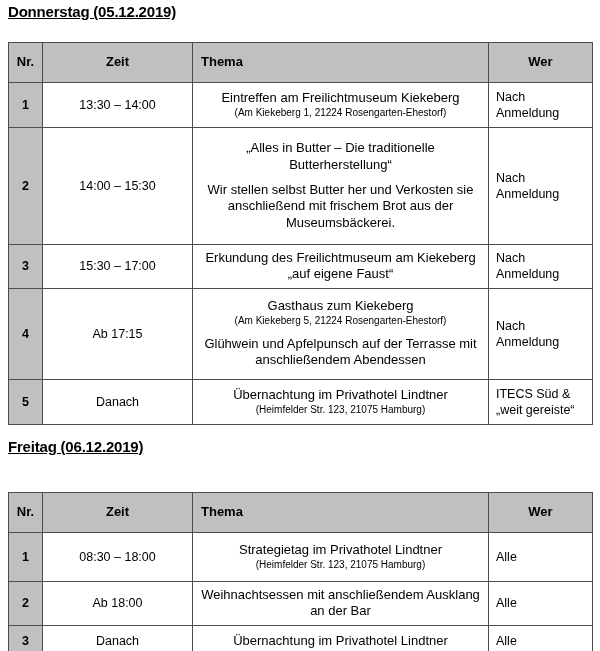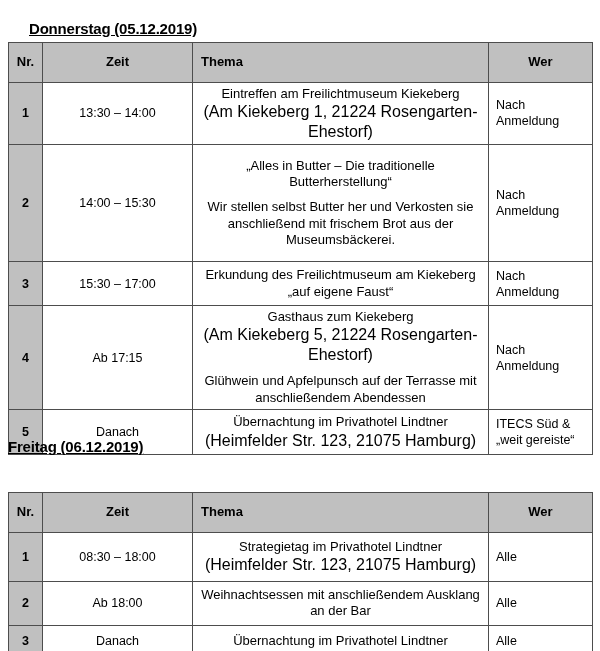--- a/index.html
+++ b/index.html
@@ -28,21 +28,21 @@
   .day-heading {
     font-size: 15px;
     font-weight: bold;
     text-decoration: underline;
     letter-spacing: -0.2px;
     color: #000;
     margin: 0;
     padding: 0;
   }
 
-  .heading-1 { position: absolute; left: 8px; top: 20px; margin-left: 21px; }
+  .heading-1 { position: absolute; left: 8px; top: 3px; }
   .heading-2 { position: absolute; left: 8px; top: 438px; }
 
   table.agenda {
     position: absolute;
     left: 8px;
     border-collapse: collapse;
     table-layout: fixed;
     width: 584px;
     background: #ffffff;
   }
@@ -97,21 +97,21 @@
     font-size: 13px;
     line-height: 1.25;
   }
 
   .t-main {
     font-size: 13px;
     line-height: 1.26;
     display: block;
   }
   .t-sub {
-    font-size: 16px;
+    font-size: 10px;
     line-height: 1.22;
     display: block;
   }
   .t-gap {
     display: block;
     height: 9px;
   }
   .wer-line { display: block; }
 </style>
 </head>

